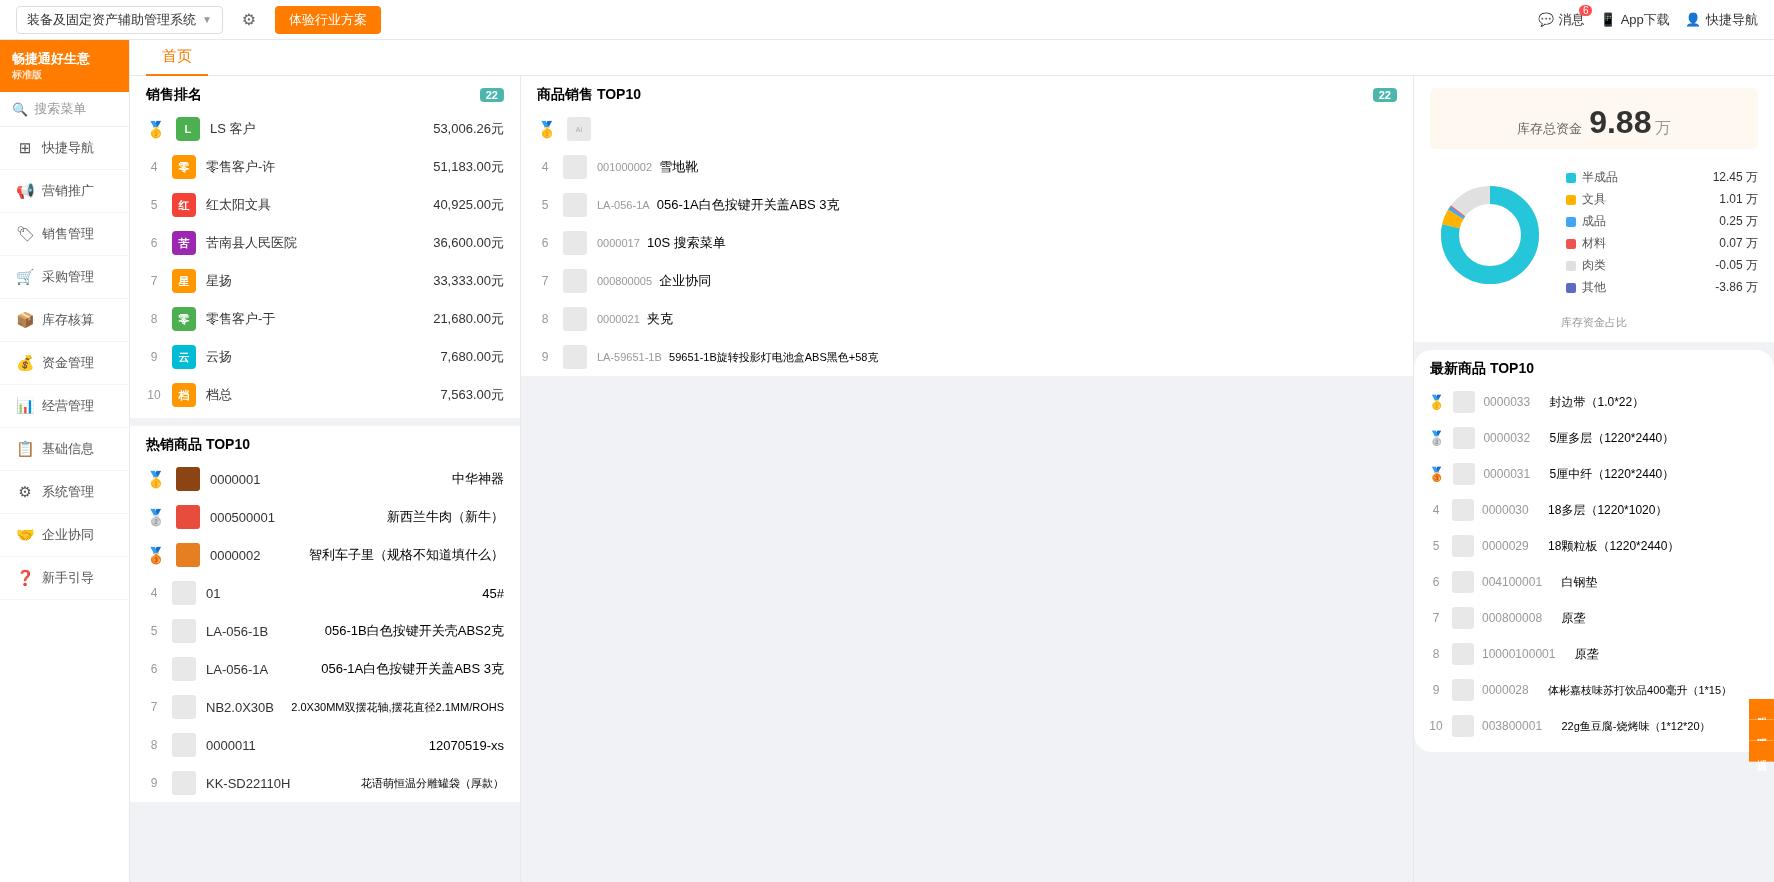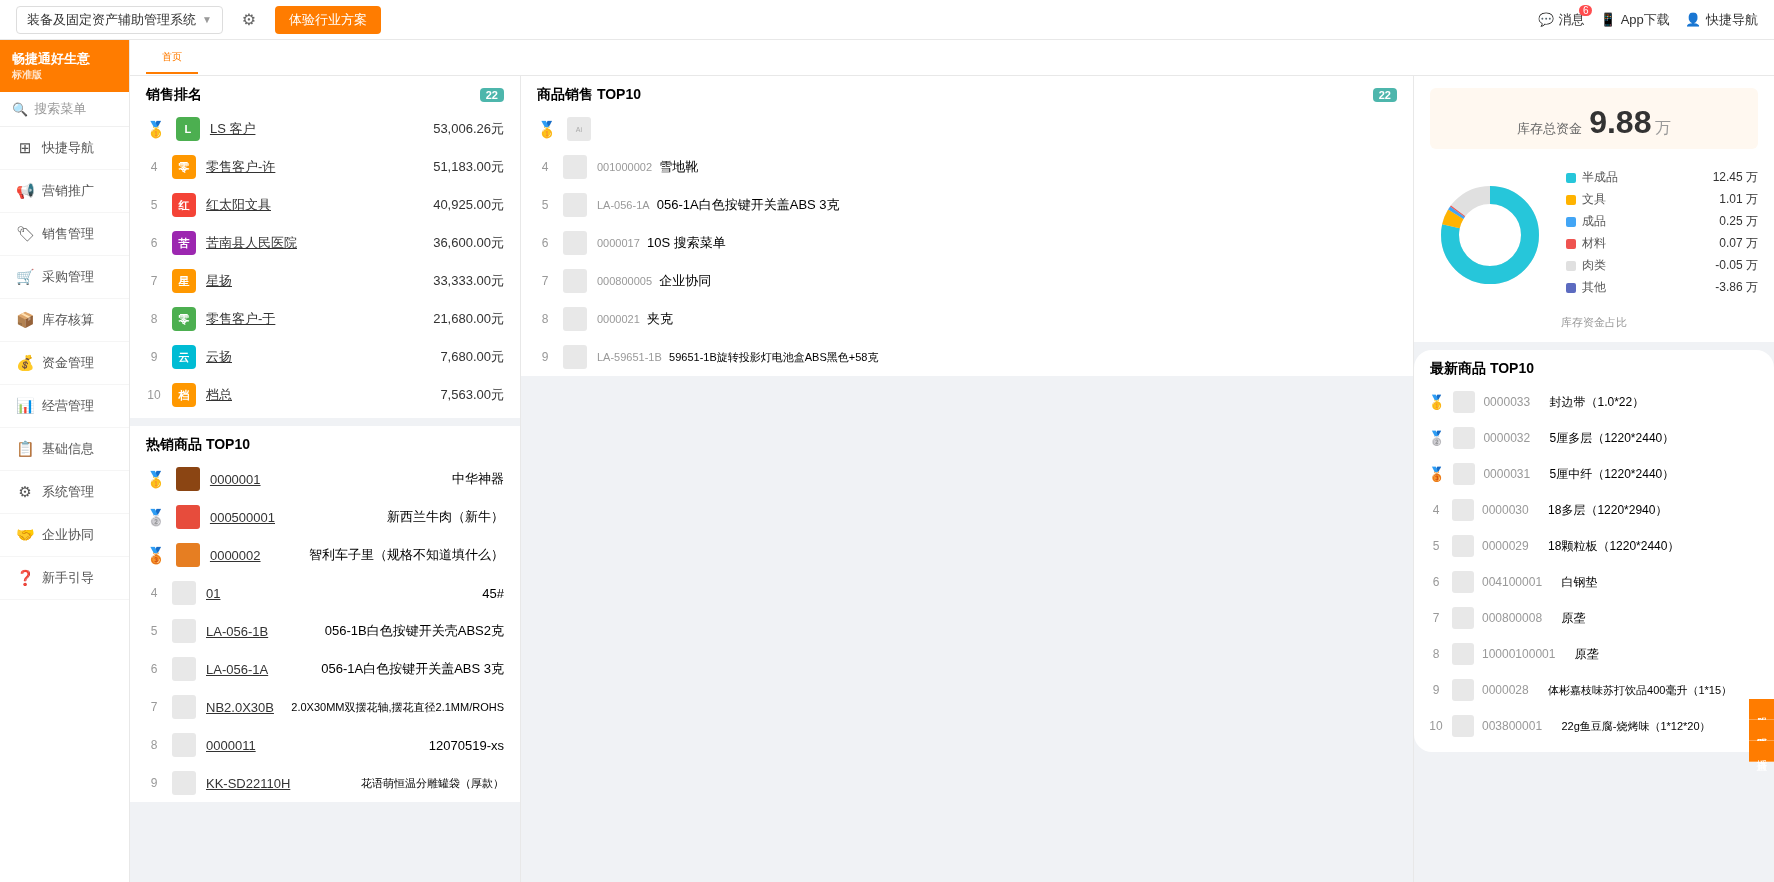--- a/index.html
+++ b/index.html
@@ -132,21 +132,21 @@
       background: #fff;
       border-bottom: 1px solid #e8e8e8;
       display: flex;
       align-items: center;
       padding: 0 16px;
       height: 36px;
     }
     .tab-item {
       padding: 8px 16px;
       cursor: pointer;
-      font-size: 10px;
+      font-size: 15px;
       color: #333;
       border-bottom: 2px solid transparent;
     }
     .tab-item.active {
       color: #ff7c00;
       border-bottom: 2px solid #ff7c00;
       font-weight: 500;
     }
 
     
@@ -206,21 +206,21 @@
     }
     .rank-num { width: 16px; text-align: center; color: #999; font-size: 12px; }
     .avatar-badge {
       width: 24px; height: 24px;
       border-radius: 4px;
       display: flex; align-items: center; justify-content: center;
       color: #fff;
       font-size: 11px;
       font-weight: bold;
     }
-    .item-name { flex: 1; color: #333; text-decoration: underline; }
+    .item-name { flex: 1; color: #333; }
     .item-amount { color: #333; font-size: 13px; }
 
     .rank-medal { font-size: 16px; }
 
     
     .product-img {
       width: 24px; height: 24px;
       background: #e8e8e8;
       border-radius: 3px;
       display: flex; align-items: center; justify-content: center;
@@ -695,21 +695,21 @@
             <span class="rank-medal" style="font-size:14px;">🥉</span>
             <div class="latest-img"></div>
             <span style="color:#999;">0000031</span>&nbsp;
             <span>5厘中纤（1220*2440）</span>
           </div>
 
           <div class="latest-item">
             <span class="rank-num">4</span>
             <div class="latest-img"></div>
             <span style="color:#999;">0000030</span>&nbsp;
-            <span>18多层（1220*2940）</span>
+            <span>18多层（1220*1020）</span>
           </div>
 
           <div class="latest-item">
             <span class="rank-num">5</span>
             <div class="latest-img"></div>
             <span style="color:#999;">0000029</span>&nbsp;
             <span>18颗粒板（1220*2440）</span>
           </div>
 
           <div class="latest-item">

